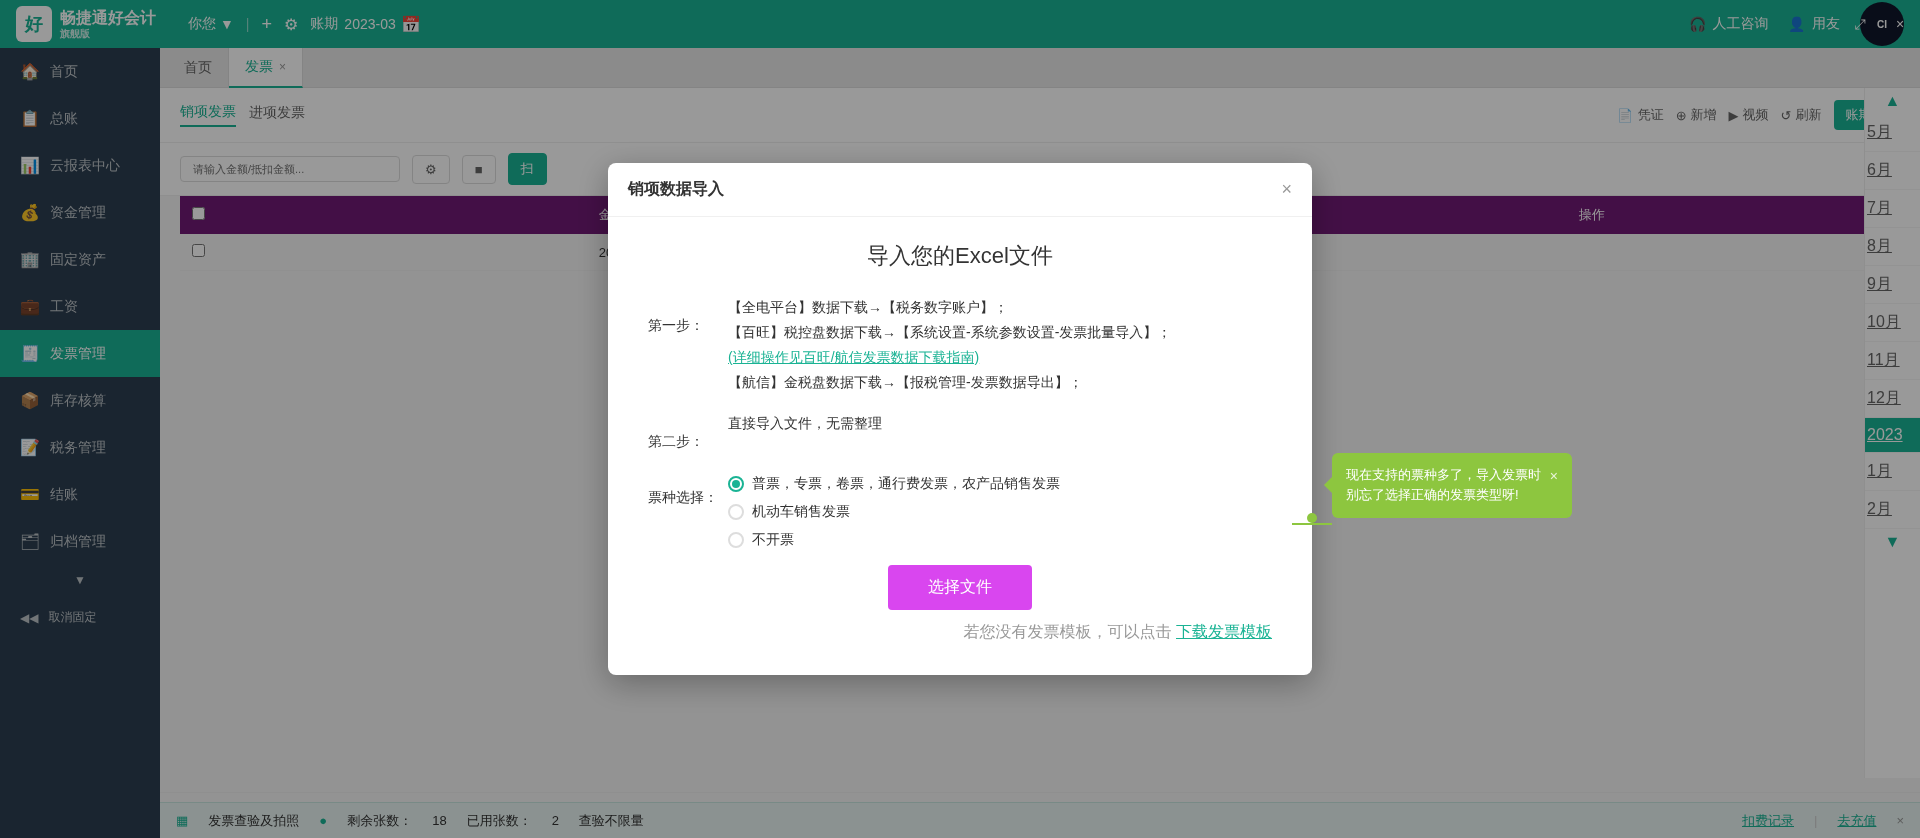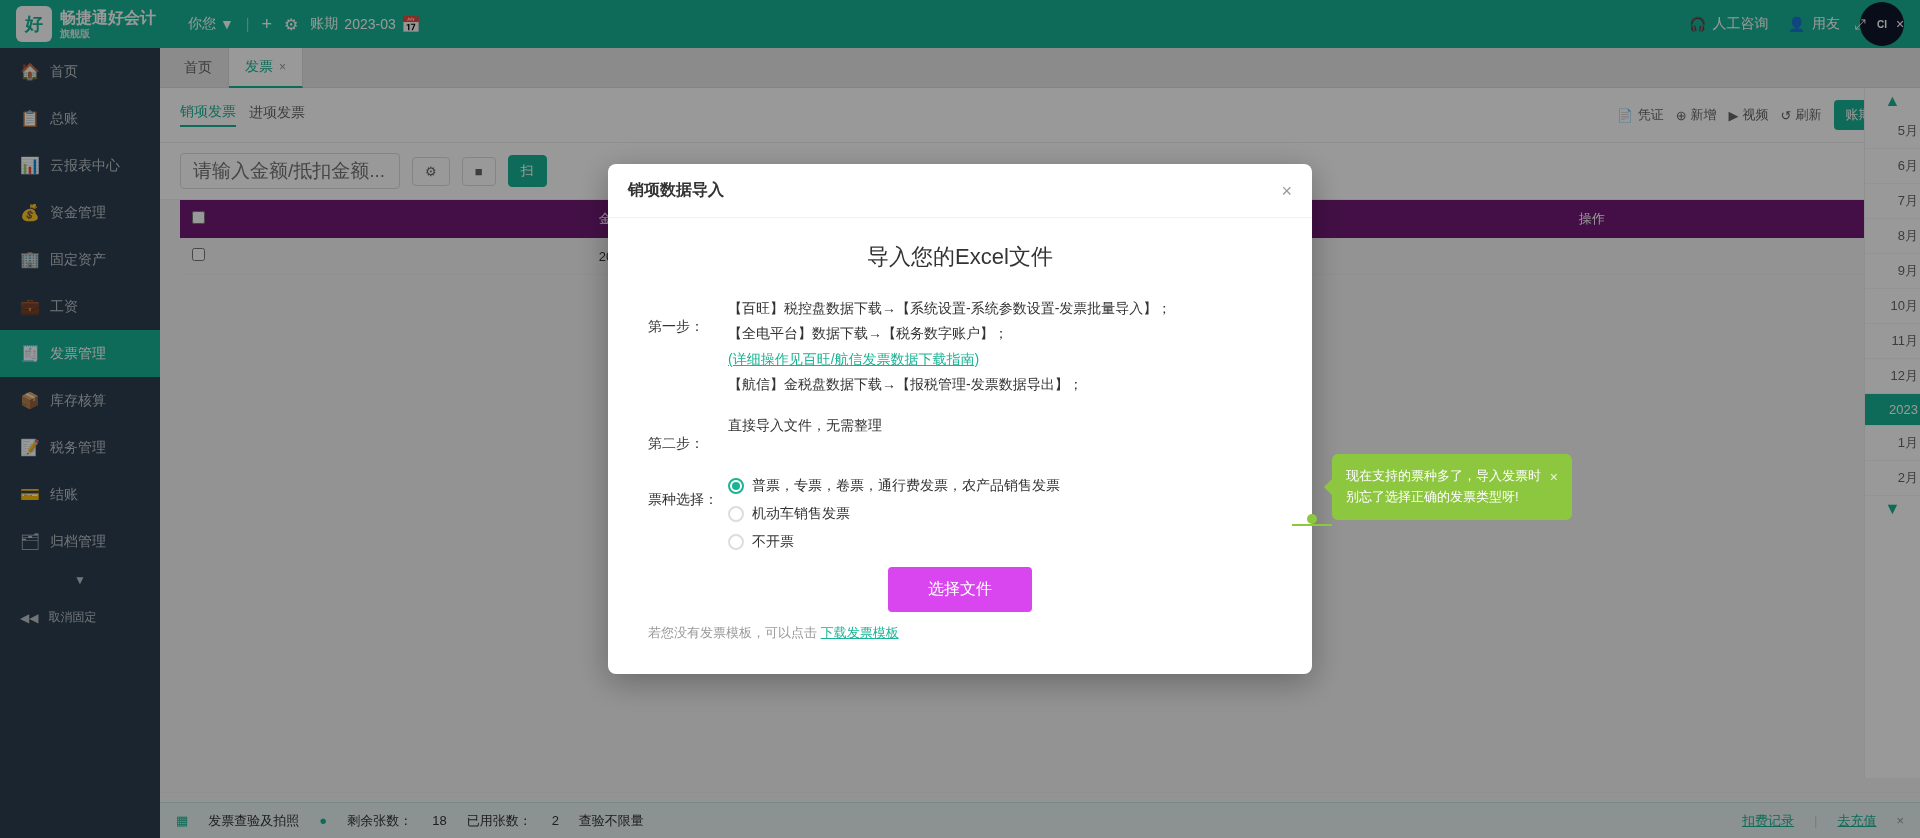--- a/index.html
+++ b/index.html
@@ -76,21 +76,21 @@
     .subnav-item { font-size: 14px; color: #666; cursor: pointer; padding-bottom: 4px; }
     .subnav-item.active { color: #1ab394; border-bottom: 2px solid #1ab394; font-weight: 500; }
 
     
     .toolbar {
       display: flex; align-items: center; padding: 10px 20px; gap: 12px;
       background: white; border-bottom: 1px solid #eee;
     }
     .toolbar-search {
       border: 1px solid #ddd; border-radius: 4px; padding: 6px 12px;
-      font-size: 19px; color: #999; width: 220px; outline: none;
+      font-size: 11px; color: #999; width: 220px; outline: none;
     }
     .toolbar-btn {
       display: flex; align-items: center; gap: 4px; padding: 6px 12px;
       border: 1px solid #ddd; border-radius: 4px; background: white;
       cursor: pointer; font-size: 13px; color: #666;
     }
     .toolbar-btn.teal { background: #1ab394; color: white; border-color: #1ab394; }
 
     
     .toolbar-right { margin-left: auto; display: flex; align-items: center; gap: 12px; }
@@ -103,22 +103,22 @@
     th { background: #701a75; color: white; padding: 10px 12px; text-align: left; font-weight: normal; }
     td { padding: 10px 12px; border-bottom: 1px solid #f0f0f0; color: #333; }
 
     
     .timeline {
       position: fixed; right: 0; top: 88px; bottom: 60px; width: 56px;
       background: white; border-left: 1px solid #eee; overflow-y: auto;
       display: flex; flex-direction: column; align-items: center; z-index: 50;
     }
     .timeline-item {
-      width: 100%; text-align: right; padding: 8px 2px; font-size: 13px;
-      color: #666; cursor: pointer; border-bottom: 1px solid #f5f5f5;
+      width: 100%; text-align: left; padding: 8px 2px; font-size: 16px;
+      color: #666; cursor: pointer; border-bottom: 1px solid #f5f5f5; text-decoration: underline;
     }
     .timeline-item.active { background: #1ab394; color: white; }
     .timeline-nav { font-size: 16px; color: #1ab394; cursor: pointer; padding: 4px; }
 
     
     .pagination {
       display: flex; align-items: center; justify-content: flex-end;
       padding: 10px 80px 10px 20px; gap: 8px; font-size: 13px; color: #666;
       border-top: 1px solid #eee;
     }
@@ -167,21 +167,21 @@
       display: flex; align-items: center; justify-content: center; cursor: pointer;
     }
     .radio-circle.selected { border-color: #1ab394; }
     .radio-inner { width: 8px; height: 8px; border-radius: 50%; background: #1ab394; }
 
     .choose-file-btn {
       display: block; margin: 8px auto 0; background: #d946ef; color: white;
       border: none; border-radius: 4px; padding: 12px 40px; font-size: 16px;
       cursor: pointer; font-family: inherit;
     }
-    .modal-footer-note { text-align: left; font-size: 13px; color: #999; margin-top: 12px; }
+    .modal-footer-note { text-align: right; font-size: 16px; color: #999; margin-top: 12px; }
     .modal-footer-link { color: #1ab394; cursor: pointer; text-decoration: underline; }
 
     
     .tooltip-bubble {
       position: absolute; right: -290px; top: 320px;
       background: #8dc63f; color: white; border-radius: 6px;
       padding: 12px 14px; font-size: 13px; line-height: 1.6;
       width: 240px; z-index: 300;
     }
     .tooltip-bubble::before {
@@ -420,22 +420,22 @@
     <div class="modal-header">
       <span class="modal-title">销项数据导入</span>
       <span class="modal-close">×</span>
     </div>
     <div class="modal-body">
       <div class="modal-main-title">导入您的Excel文件</div>
 
       <div class="step">
         <span class="step-label">第一步：</span>
         <div class="step-content">
+          <div>【全电平台】数据下载→【税务数字账户】；</div>
           <div>【百旺】税控盘数据下载→【系统设置-系统参数设置-发票批量导入】；</div>
-          <div>【全电平台】数据下载→【税务数字账户】；</div>
           <div>
             <span class="step-link">(详细操作见百旺/航信发票数据下载指南)</span>
           </div>
           <div>【航信】金税盘数据下载→【报税管理-发票数据导出】；</div>
         </div>
       </div>
 
       <div class="step">
         <span class="step-label">第二步：</span>
         <span class="step-content">直接导入文件，无需整理</span>

